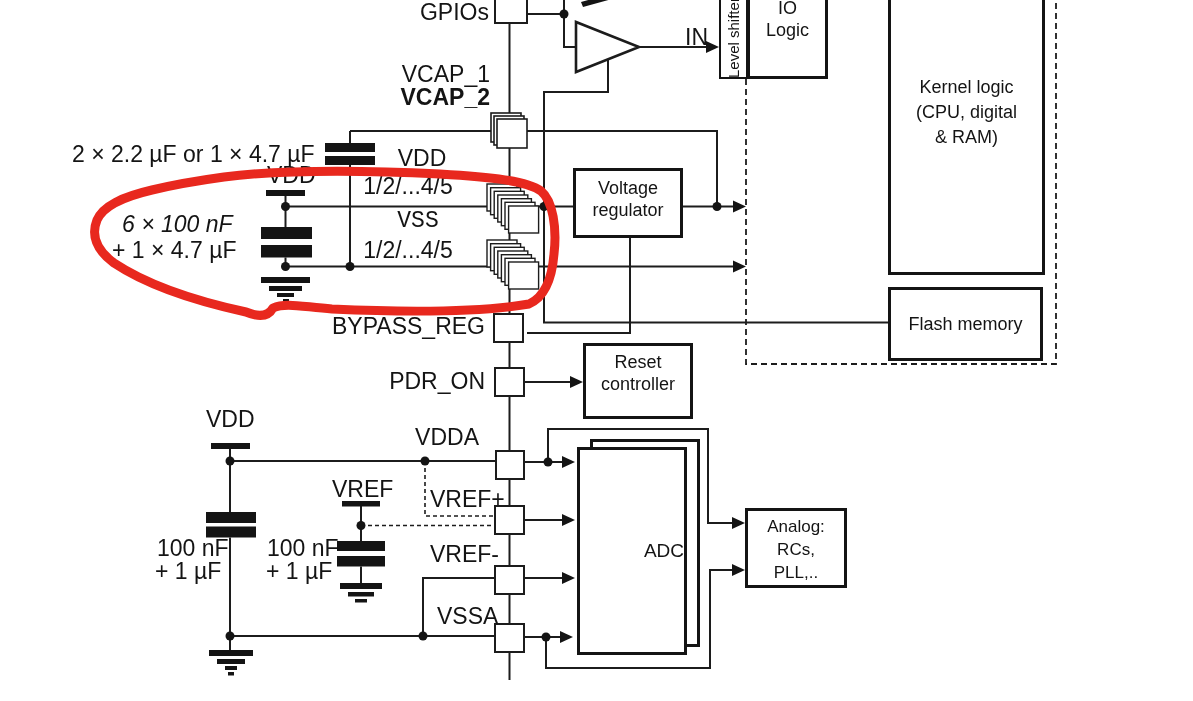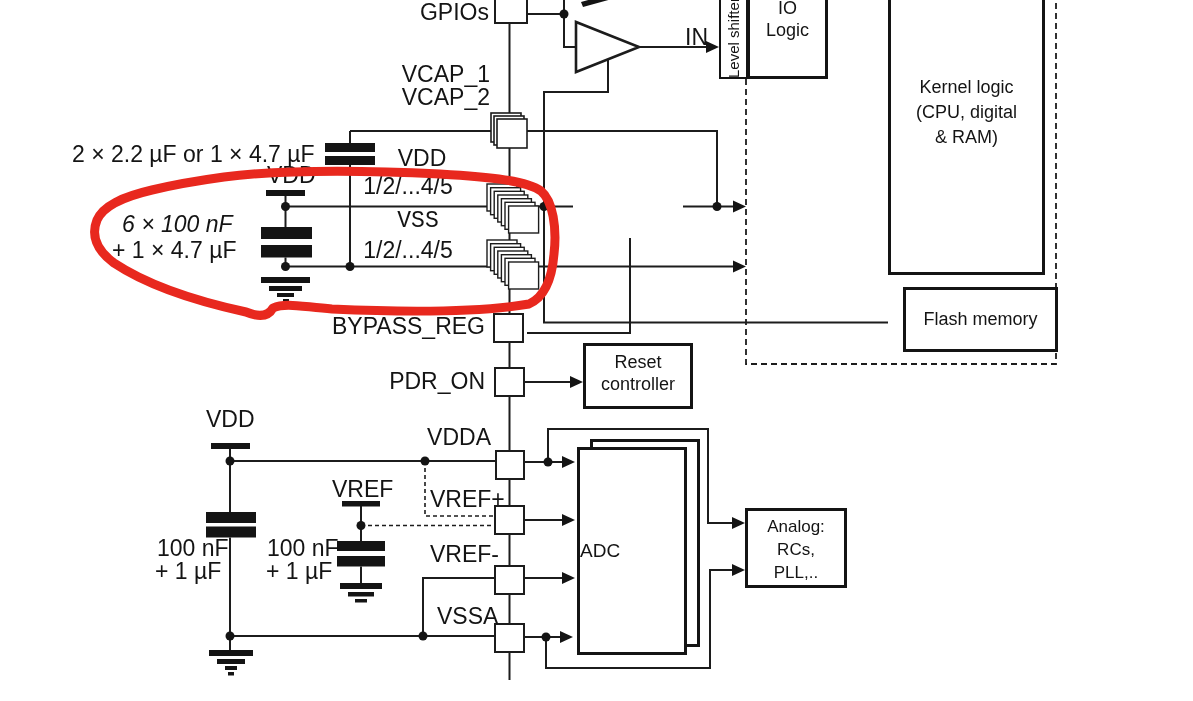--- a/index.html
+++ b/index.html
@@ -10,21 +10,21 @@
   .lbl{position:absolute;font-size:23px;line-height:20px;white-space:nowrap;z-index:5;}
   .ctr{text-align:center;}
   .rt{text-align:right;}
   .blk{position:absolute;border:3px solid #141414;background:#fff;box-sizing:border-box;z-index:2;}
   .blk .bt{font-size:18px;line-height:22px;text-align:center;}
   #kernelBox .bt{line-height:25px;}
   #lsBox{border-width:2px;overflow:hidden;}
   #lsBox span{position:absolute;left:4px;top:88px;transform:rotate(-90deg);transform-origin:0 0;
               font-size:15px;white-space:nowrap;}
   #ioBox{overflow:hidden;}
-  #adcFront{display:flex;align-items:center;justify-content:flex-start;font-size:19px;}
+  #adcFront{display:flex;align-items:center;justify-content:flex-end;font-size:19px;}
   #flashBox{display:flex;align-items:center;justify-content:center;}
   #annotLayer{z-index:6;pointer-events:none;}
 </style>
 </head>
 <body>
 
 <div id="stage">
 
   <svg id="wireLayer" width="1193" height="701" viewBox="0 0 1193 701">
     <g stroke="#1c1c1c" stroke-width="2" fill="none">
@@ -203,26 +203,32 @@
   </div>
 
   <div class="blk" id="kernelBox" style="left:888px;top:-12px;width:157px;height:287px;">
     <div class="bt" style="padding-top:84px;">
       <div>Kernel logic</div>
       <div>(CPU, digital</div>
       <div>&amp; RAM)</div>
     </div>
   </div>
 
-
-  <div class="blk" id="flashBox" style="left:888px;top:287px;width:155px;height:65px;font-size:18px;margin-left:15px;">
+  <div class="blk" style="left:573px;top:168px;width:110px;height:70px;">
+    <div class="bt" style="padding-top:6px;">
+      <div>Voltage</div>
+      <div>regulator</div>
+    </div>
+  </div>
+
+  <div class="blk" id="flashBox" style="left:888px;top:287px;width:155px;height:74px;font-size:18px;">
     <span>Flash memory</span>
   </div>
 
-  <div class="blk" style="left:583px;top:343px;width:110px;height:66px;">
+  <div class="blk" style="left:583px;top:343px;width:110px;height:76px;">
     <div class="bt" style="padding-top:5px;">
       <div>Reset</div>
       <div>controller</div>
     </div>
   </div>
 
   <div class="blk" style="left:590px;top:439px;width:110px;height:208px;border-width:3px;"></div>
   <div class="blk" id="adcFront" style="left:577px;top:447px;width:110px;height:208px;border-width:3.5px;">
     <span>ADC</span>
   </div>
@@ -231,32 +237,32 @@
     <div class="bt" style="padding-top:4px;line-height:23px;font-size:17px;">
       <div>Analog:</div>
       <div>RCs,</div>
       <div>PLL,..</div>
     </div>
   </div>
 
   <div class="lbl rt" style="left:389px;top:2px;width:100px;">GPIOs</div>
   <div class="lbl" style="left:645px;top:27px;margin-left:40px;">IN</div>
   <div class="lbl rt" style="left:390px;top:64px;width:100px;">VCAP_1</div>
-  <div class="lbl rt" style="left:390px;top:87px;width:100px;">VCAP_2</div>
+  <div class="lbl rt" style="left:390px;top:87px;width:100px;font-weight:bold;">VCAP_2</div>
   <div class="lbl" style="left:72px;top:144px;">2 × 2.2 µF  or  1 × 4.7 µF</div>
   <div class="lbl ctr" style="left:396px;top:148px;width:52px;">VDD</div>
   <div class="lbl ctr" style="left:362px;top:176px;width:92px;">1/2/...4/5</div>
   <div class="lbl" style="left:267px;top:165px;">VDD</div>
   <div class="lbl ctr" style="left:392px;top:211px;width:52px;font-family:Liberation Mono, monospace;">VSS</div>
   <div class="lbl ctr" style="left:362px;top:240px;width:92px;">1/2/...4/5</div>
   <div class="lbl" style="left:122px;top:214px;font-style:italic;">6 × 100 nF</div>
   <div class="lbl" style="left:112px;top:240px;">+ 1 × 4.7 µF</div>
   <div class="lbl rt" style="left:325px;top:316px;width:160px;">BYPASS_REG</div>
   <div class="lbl rt" style="left:345px;top:371px;width:140px;">PDR_ON</div>
-  <div class="lbl rt" style="left:351px;top:427px;width:140px;">VDDA</div>
+  <div class="lbl rt" style="left:339px;top:427px;width:140px;">VDDA</div>
   <div class="lbl" style="left:206px;top:409px;">VDD</div>
   <div class="lbl" style="left:332px;top:479px;text-align:right;">VREF</div>
   <div class="lbl" style="left:430px;top:489px;">VREF+</div>
   <div class="lbl" style="left:430px;top:544px;">VREF-</div>
   <div class="lbl" style="left:437px;top:606px;">VSSA</div>
   <div class="lbl" style="left:157px;top:538px;">100 nF</div>
   <div class="lbl" style="left:155px;top:561px;">+ 1 µF</div>
   <div class="lbl" style="left:267px;top:538px;">100 nF</div>
   <div class="lbl" style="left:266px;top:561px;">+ 1 µF</div>
 

